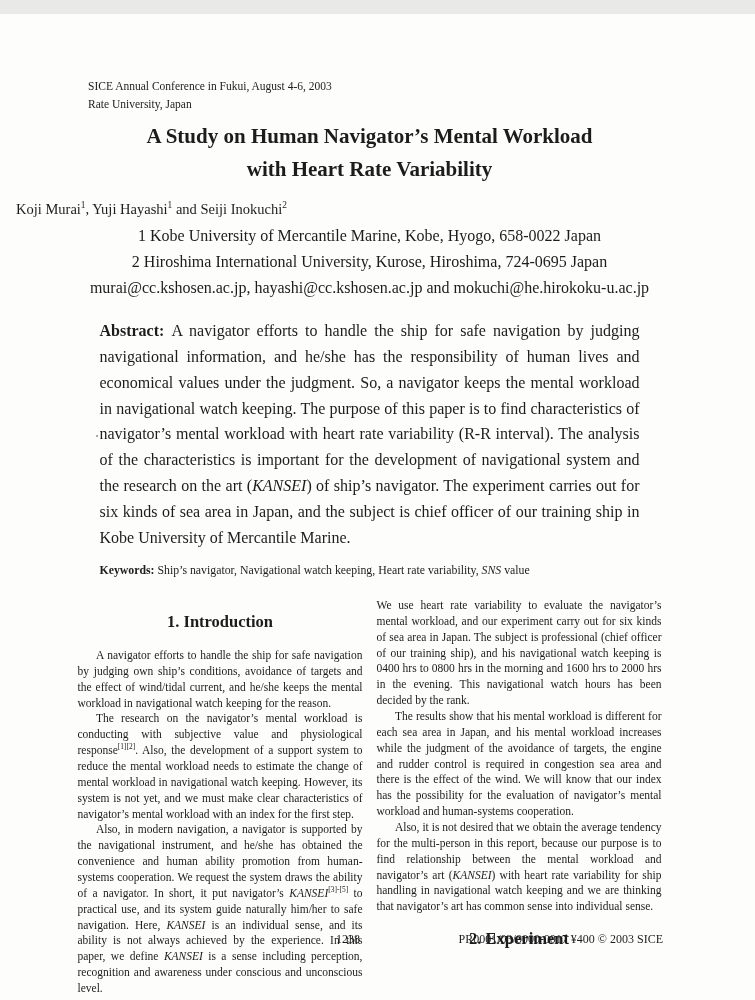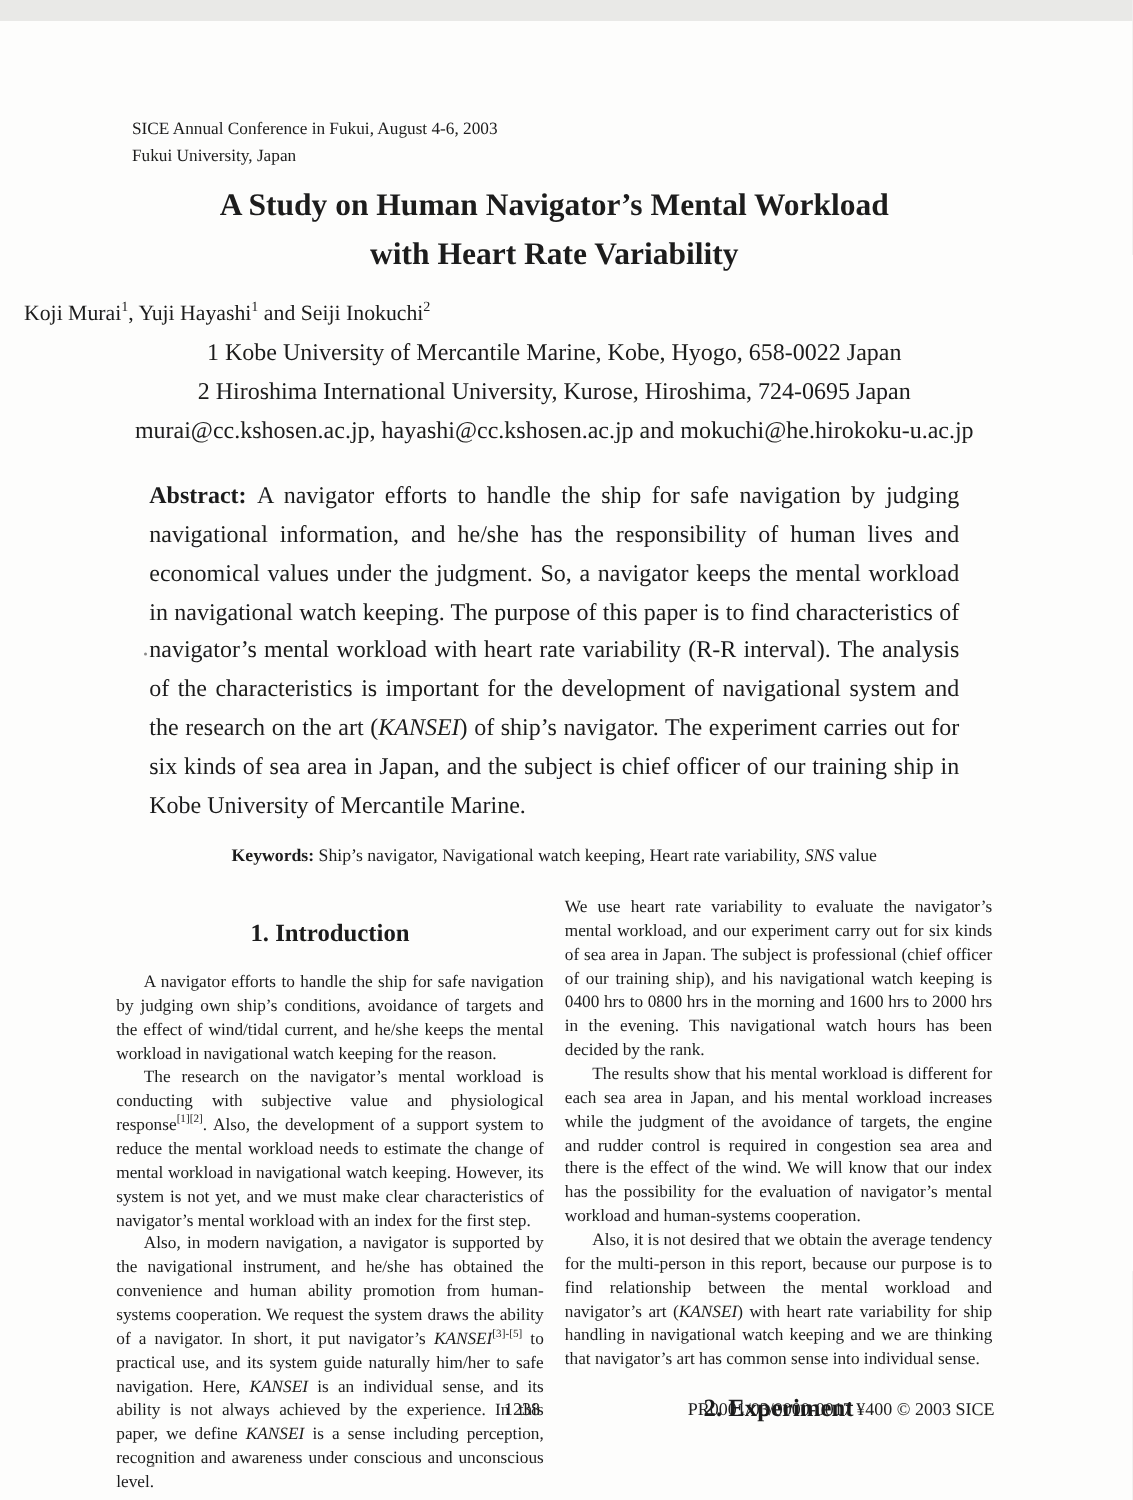--- a/index.html
+++ b/index.html
@@ -52,21 +52,21 @@
     width: 540px;
     margin: 17px auto 0 auto;
     font-size: 16px;
     line-height: 1.62;
     text-align: justify;
   }
   .keywords-line {
     width: 540px;
     margin: 12px auto 0 auto;
     font-size: 11.8px;
-    text-align: center;
+    text-align: left;
   }
   .columns {
     display: flex;
     gap: 14px;
     width: 584px;
     margin: 20px auto 0 auto;
   }
   .column { flex: 1; min-width: 0; }
   .section-heading {
     text-align: center;
@@ -110,21 +110,21 @@
     border-radius: 50%;
   }
 </style>
 </head>
 <body>
 
 <div class="page">
 
   <div class="conf-header">
     <div>SICE Annual Conference in Fukui, August 4-6, 2003</div>
-    <div>Fukui University, Japan</div>
+    <div>Rate University, Japan</div>
   </div>
 
   <div class="content">
 
     <h1 class="paper-title">
       <div>A Study on Human Navigator’s Mental Workload</div>
       <div>with Heart Rate Variability</div>
     </h1>
 
     <div class="authors"><span>Koji Murai</span><span class="sup">1</span><span>, Yuji Hayashi</span><span class="sup">1</span><span> and Seiji Inokuchi</span><span class="sup">2</span></div>

